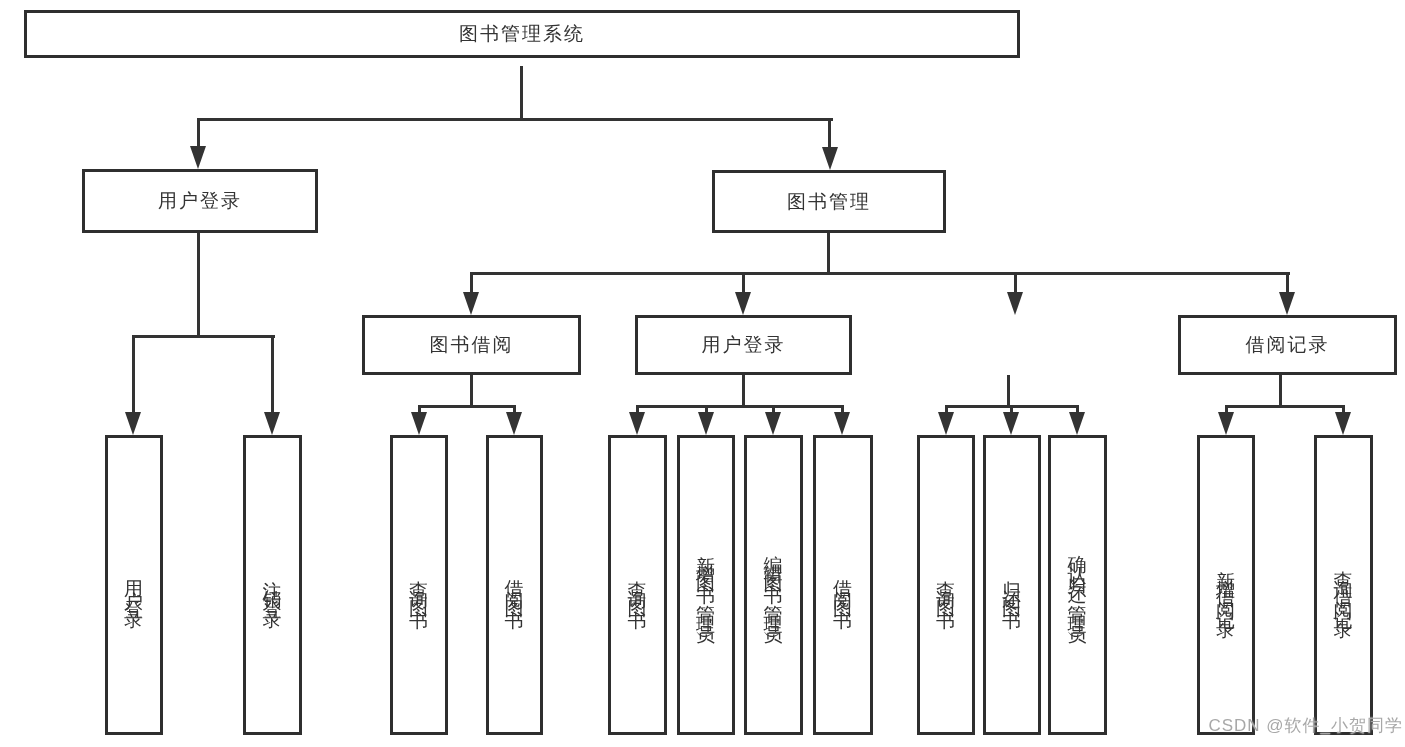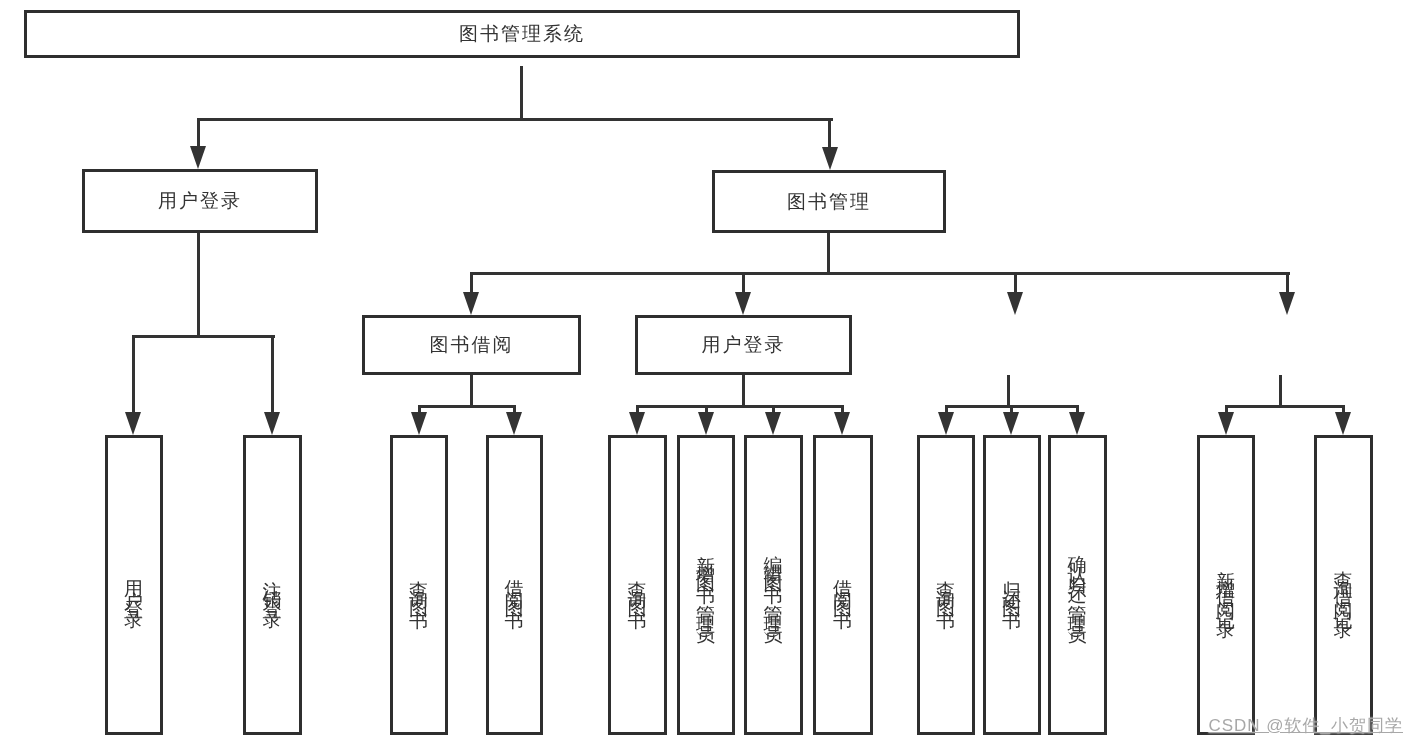--- a/index.html
+++ b/index.html
@@ -26,21 +26,20 @@
   .vline{position:absolute;width:3px;background:#333333;z-index:1;}
   .arrow{
     position:absolute;width:0;height:0;z-index:1;
     border-left:8px solid transparent;border-right:8px solid transparent;
     border-top:23px solid #333333;
   }
   .watermark{
     position:absolute;right:2px;top:714px;z-index:5;
     font-size:17px;letter-spacing:1px;color:#a8a8a8;
     text-shadow:0 0 2px #ffffff;
-    text-decoration:underline;
   }
 </style>
 </head>
 <body>
 
 <div class="stage">
 
   <div class="node" style="left:24px;top:10px;width:996px;height:48px">
     <span>图书管理系统</span>
   </div>
@@ -75,20 +74,23 @@
   <div class="vline" style="left:1014px;top:272px;height:25px"></div>
   <div class="arrow" style="left:1007px;top:292px"></div>
   <div class="vline" style="left:1286px;top:272px;height:25px"></div>
   <div class="arrow" style="left:1279px;top:292px"></div>
 
   <div class="node" style="left:362px;top:315px;width:219px;height:60px">
     <span>图书借阅</span>
   </div>
   <div class="node" style="left:635px;top:315px;width:217px;height:60px">
     <span>用户登录</span>
+  </div>
+  <div class="node" style="left:1178px;top:315px;width:219px;height:60px">
+    <span>借阅记录</span>
   </div>
 
   <div class="vline" style="left:470px;top:375px;height:33px"></div>
   <div class="hline" style="left:418px;top:405px;width:98px"></div>
   <div class="vline" style="left:418px;top:405px;height:12px"></div>
   <div class="arrow" style="left:411px;top:412px"></div>
   <div class="vline" style="left:513px;top:405px;height:12px"></div>
   <div class="arrow" style="left:506px;top:412px"></div>
 
   <div class="vline" style="left:742px;top:375px;height:33px"></div>

